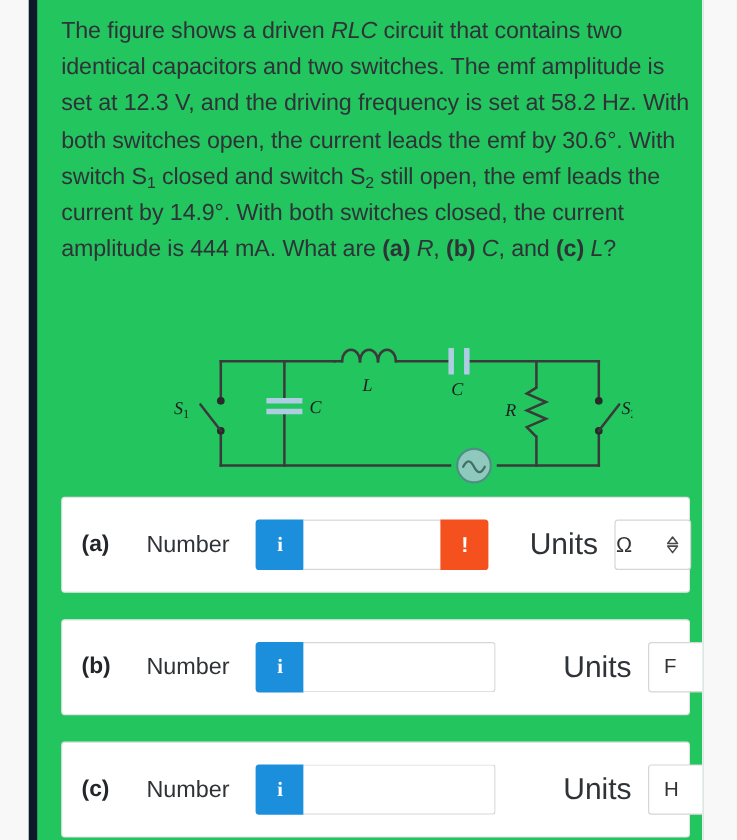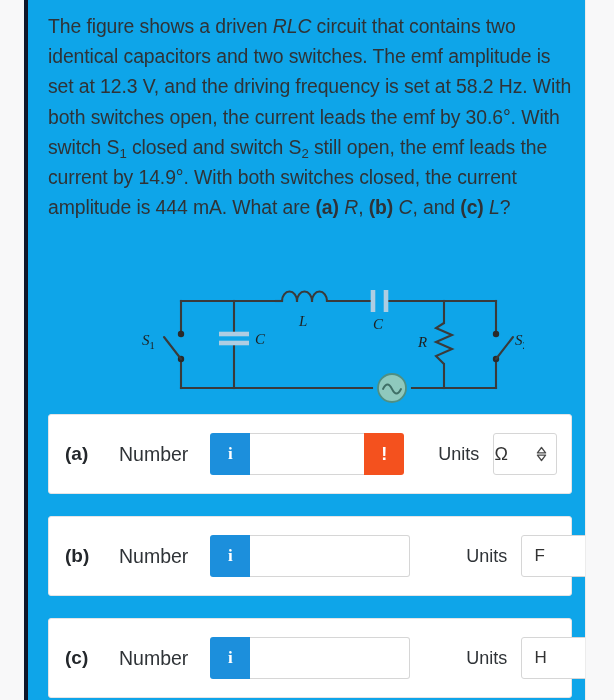--- a/index.html
+++ b/index.html
@@ -14,22 +14,22 @@
     background: #f7f7f8;
     font-family: "Liberation Sans", sans-serif;
     -webkit-font-smoothing: antialiased;
   }
   .page {
     position: absolute;
     top: 0;
     left: 24px;
     width: 562px;
     height: 700px;
-    background: #0ea5e9;
-    border-left: 4px solid #0f172a;
+    background: #22c55e;
+    border-left: 7px solid #0f172a;
     border-right: 1px solid #ececec;
     box-sizing: border-box;
     overflow: hidden;
   }
   .left-rail {
     position: absolute;
     top: 0; left: 0;
     width: 24px; height: 700px;
     background: #f8f8f9;
   }
@@ -150,21 +150,21 @@
     font-size: 18px;
     font-weight: bold;
     display: flex;
     align-items: center;
     justify-content: center;
     cursor: pointer;
     padding: 0;
   }
 
   .units-label {
-    font-size: 18px;
+    font-size: 25px;
     color: #2f3337;
     flex: 0 0 auto;
   }
   #row-a .units-label { margin-left: 34px; }
   #row-b .units-label { margin-left: 56px; }
   #row-c .units-label { margin-left: 56px; }
 
   .units-select {
     position: relative;
     height: 42px;

